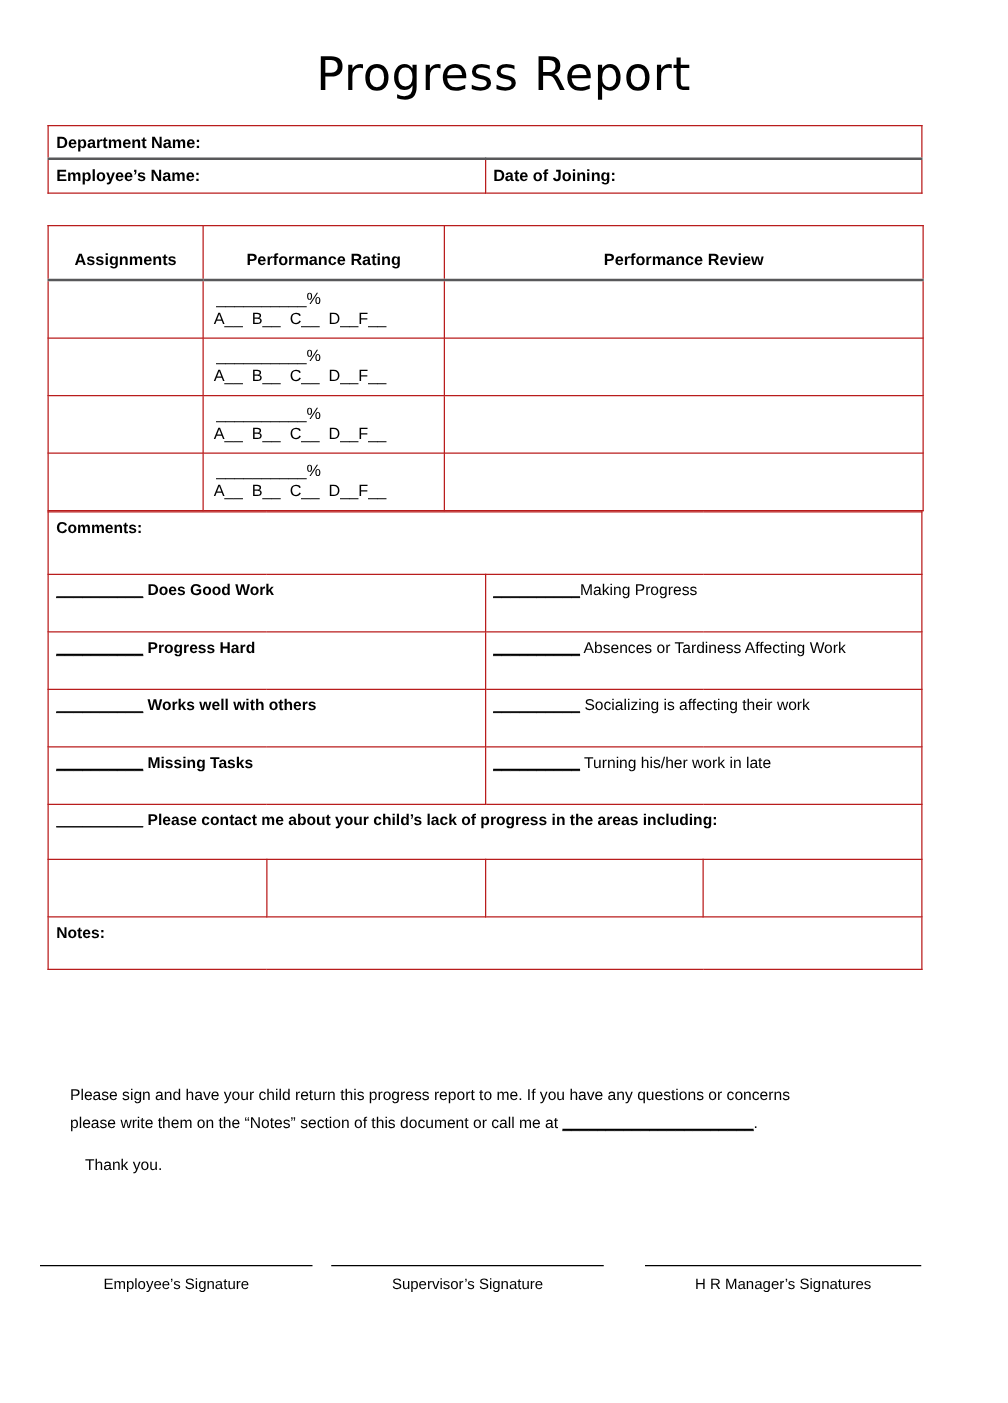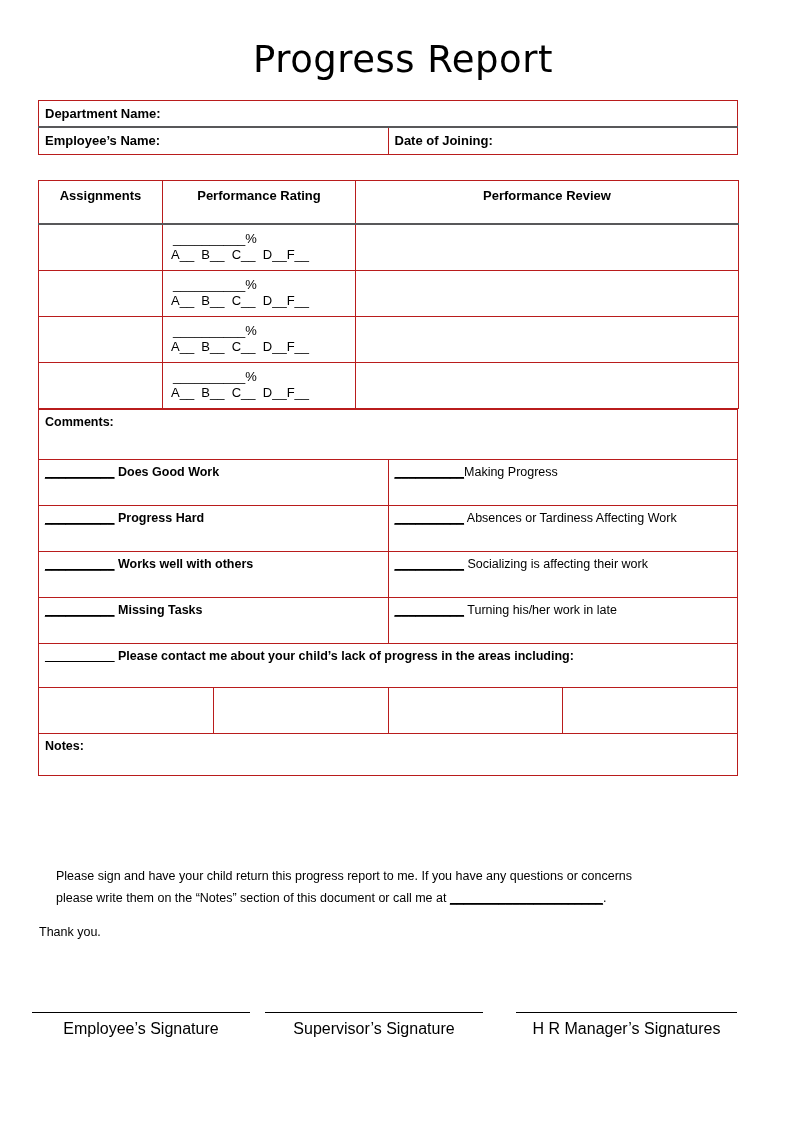--- a/index.html
+++ b/index.html
@@ -46,21 +46,21 @@
   #header-table td { height: 26px; font-weight: bold; font-size: 13px; }
   .thickbot { border-bottom: 2px solid #58585a !important; }
 
   
   #perf-table { margin-top: 25px; }
   #perf-table td.colhead {
     text-align: center;
     font-weight: bold;
     font-size: 13px;
     height: 44px;
-    padding-top: 7px;
+    padding-top: 19px;
     border-bottom: 2px solid #58585a;
   }
   .rate-cell { height: 46px; padding-top: 6px !important; }
   .pct-line {
     display: block;
     font-size: 13px;
     white-space: pre;
     margin-left: 4px;
   }
   .grade-line {
@@ -87,37 +87,37 @@
     position: absolute;
     left: 56px;
     top: 866px;
     width: 644px;
     font-size: 12.5px;
     line-height: 1.75;
   }
   .footer-note .phone-blank { text-decoration: underline; white-space: pre; }
   .thankyou {
     position: absolute;
-    left: 39px;
+    left: 68px;
     top: 925px;
     font-size: 12.5px;
   }
 
   
   .sig-row {
     position: absolute;
     left: 0;
     top: 1012px;
     width: 806px;
     height: 50px;
   }
   .sig {
     position: absolute;
     text-align: center;
-    font-size: 16px;
+    font-size: 12px;
   }
   .sig .rule {
     border-top: 1.6px solid #000;
     height: 0;
     margin-bottom: 7px;
   }
   #sig-employee   { left: 32px;  width: 218px; }
   #sig-supervisor { left: 265px; width: 218px; }
   #sig-hr         { left: 516px; width: 221px; }
 </style>

